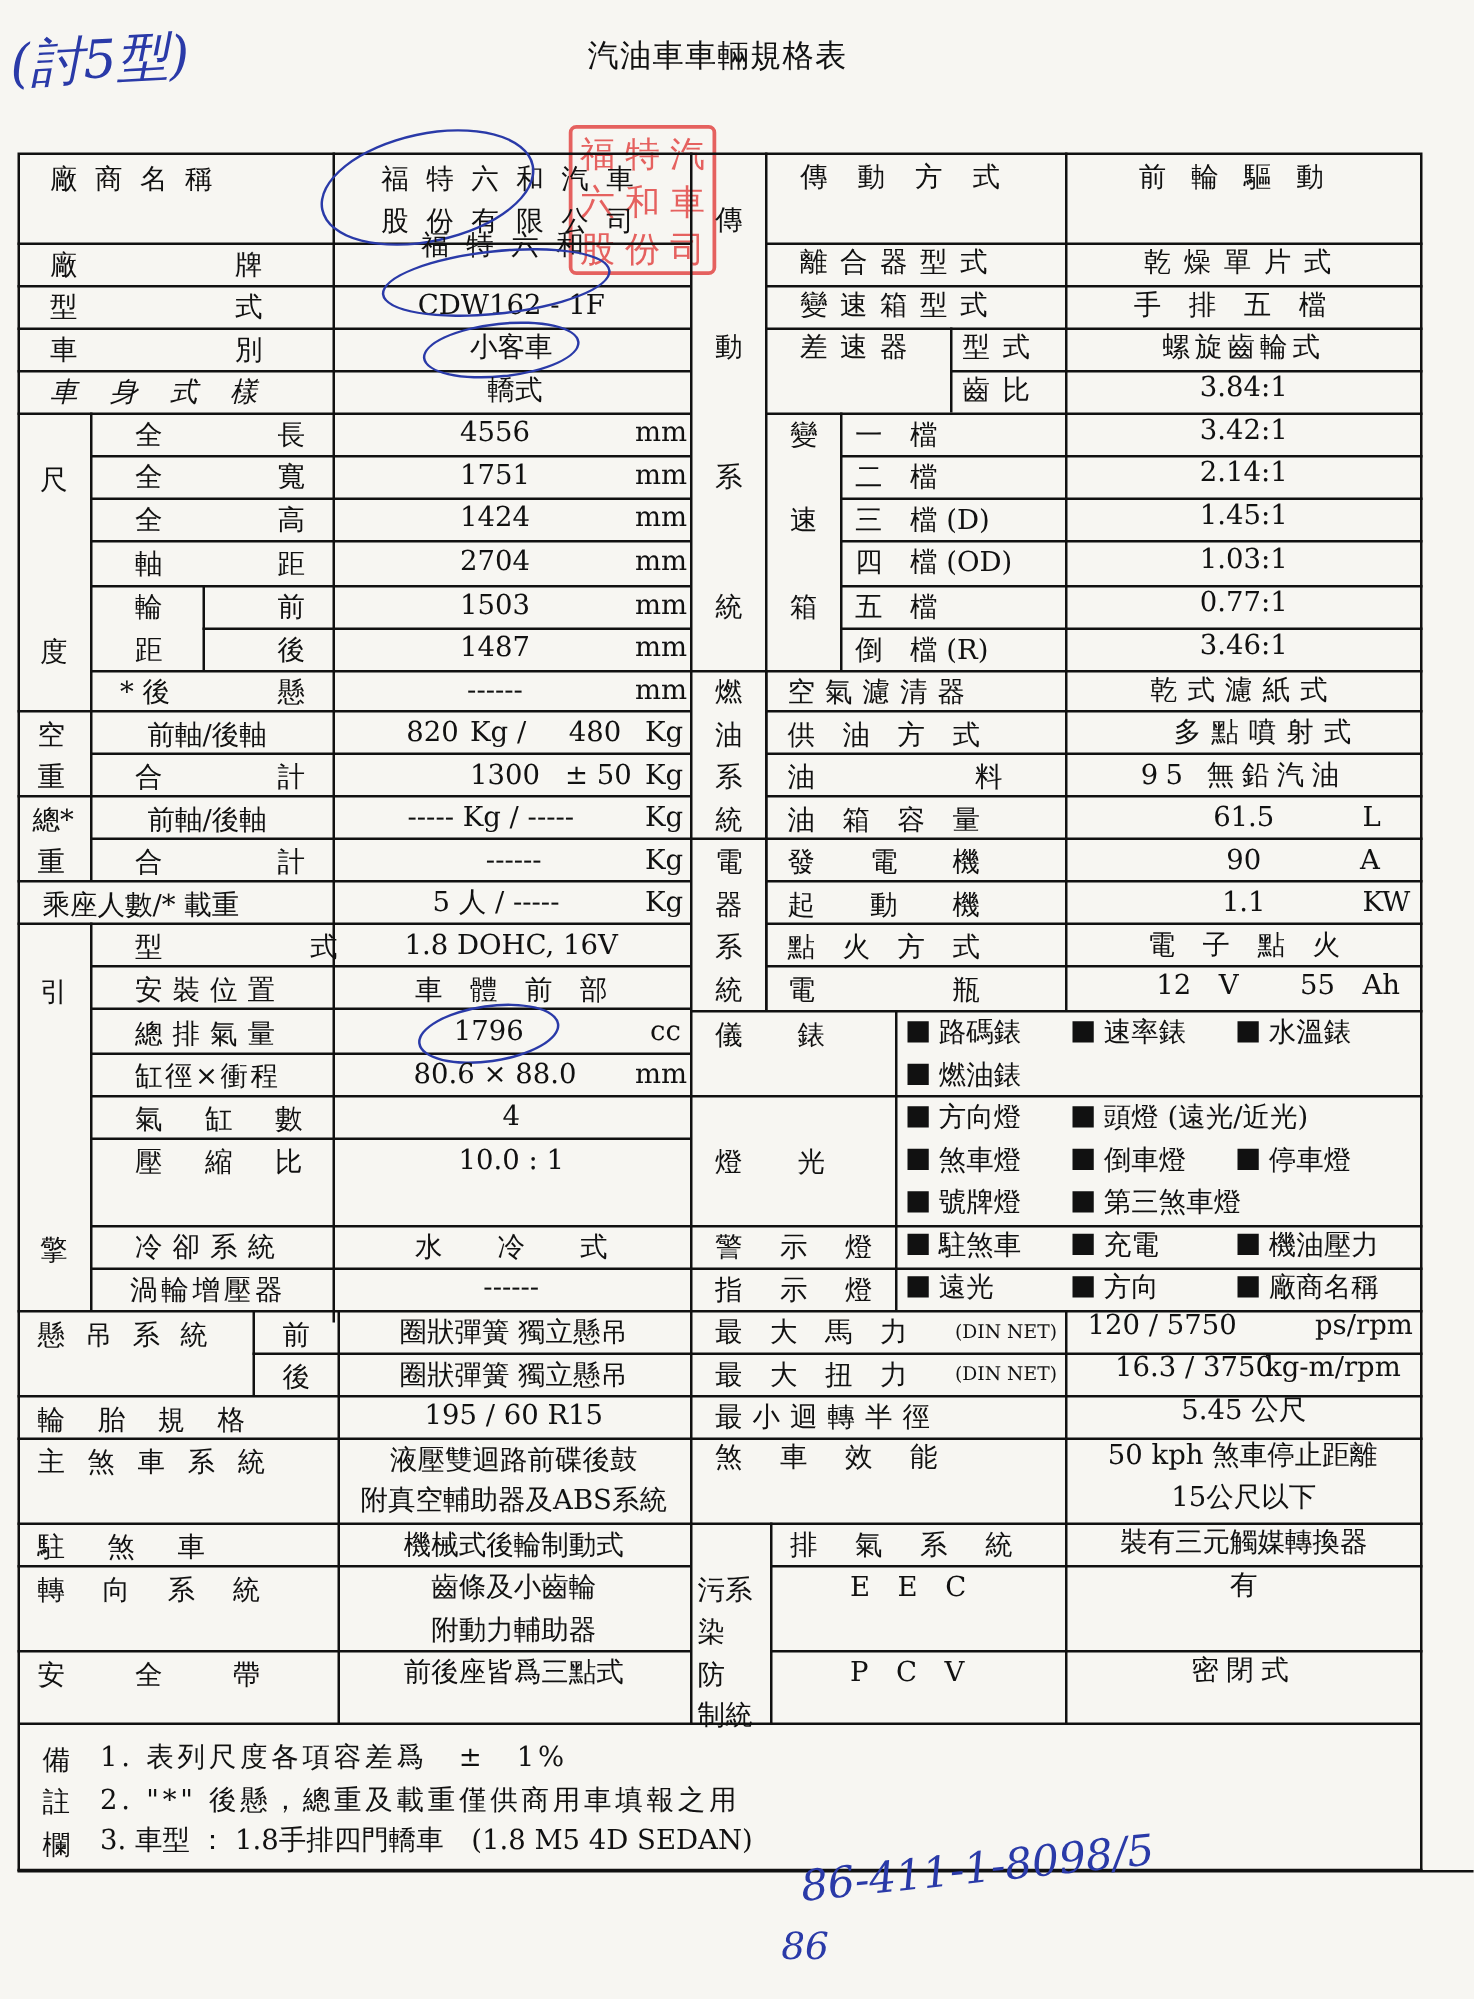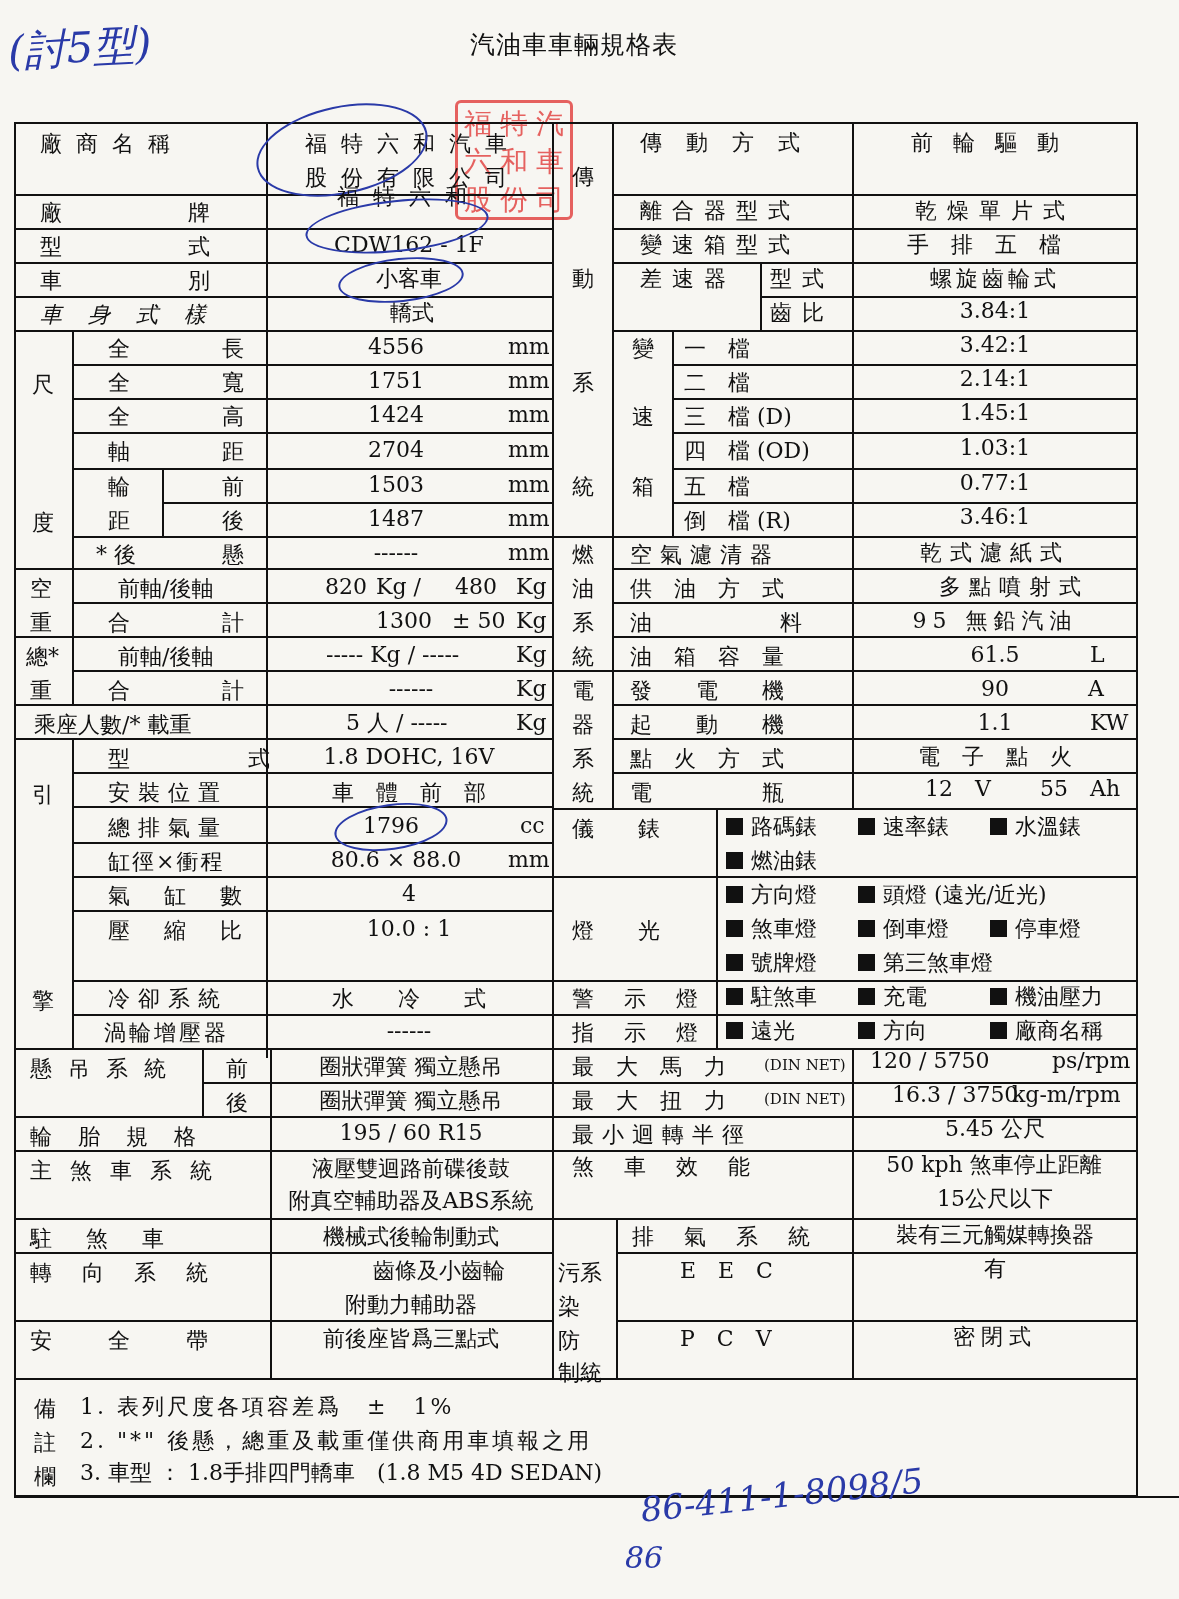--- a/index.html
+++ b/index.html
@@ -252,21 +252,21 @@
 <div class="t c" style="left:270px;top:1122px;width:282px;">195 / 60  R15</div>
 
 <div class="t" style="left:30px;top:1160px;letter-spacing:18px;">主煞車系統</div>
 <div class="t c" style="left:270px;top:1158px;width:282px;">液壓雙迴路前碟後鼓</div>
 <div class="t c" style="left:270px;top:1190px;width:282px;">附真空輔助器及ABS系統</div>
 
 <div class="t" style="left:30px;top:1228px;letter-spacing:6px;">駐　煞　車</div>
 <div class="t c" style="left:270px;top:1226px;width:282px;">機械式後輪制動式</div>
 
 <div class="t" style="left:30px;top:1262px;letter-spacing:4px;">轉　向　系　統</div>
-<div class="t c" style="left:270px;top:1260px;width:282px;padding-left:28px;">齒條及小齒輪</div>
+<div class="t c" style="left:270px;top:1260px;width:282px;">齒條及小齒輪</div>
 <div class="t c" style="left:270px;top:1294px;width:282px;">附動力輔助器</div>
 
 <div class="t" style="left:30px;top:1330px;letter-spacing:4px;">安　　全　　帶</div>
 <div class="t c" style="left:270px;top:1328px;width:282px;">前後座皆爲三點式</div>
 
 <div class="t" style="left:572px;top:166px;">傳</div>
 <div class="t" style="left:572px;top:268px;">動</div>
 <div class="t" style="left:572px;top:372px;">系</div>
 <div class="t" style="left:572px;top:476px;">統</div>
 

